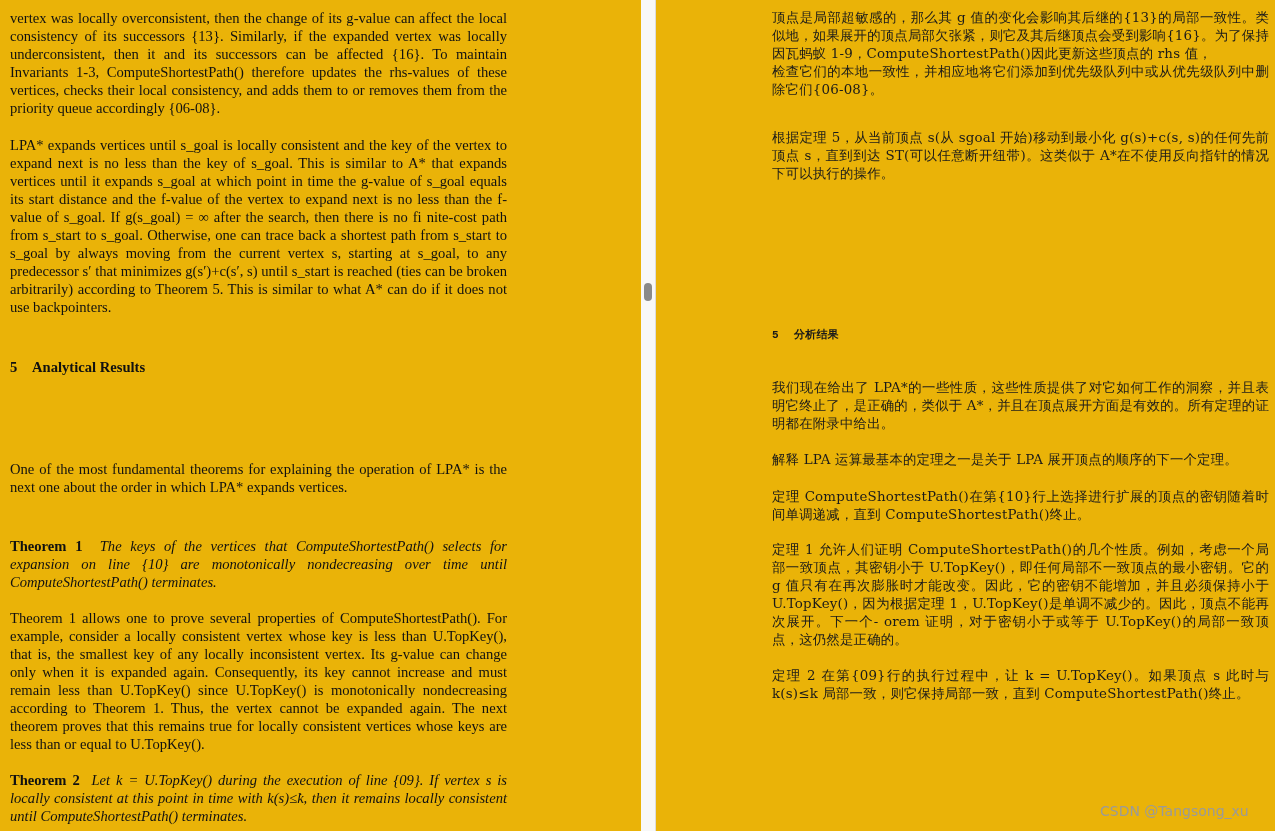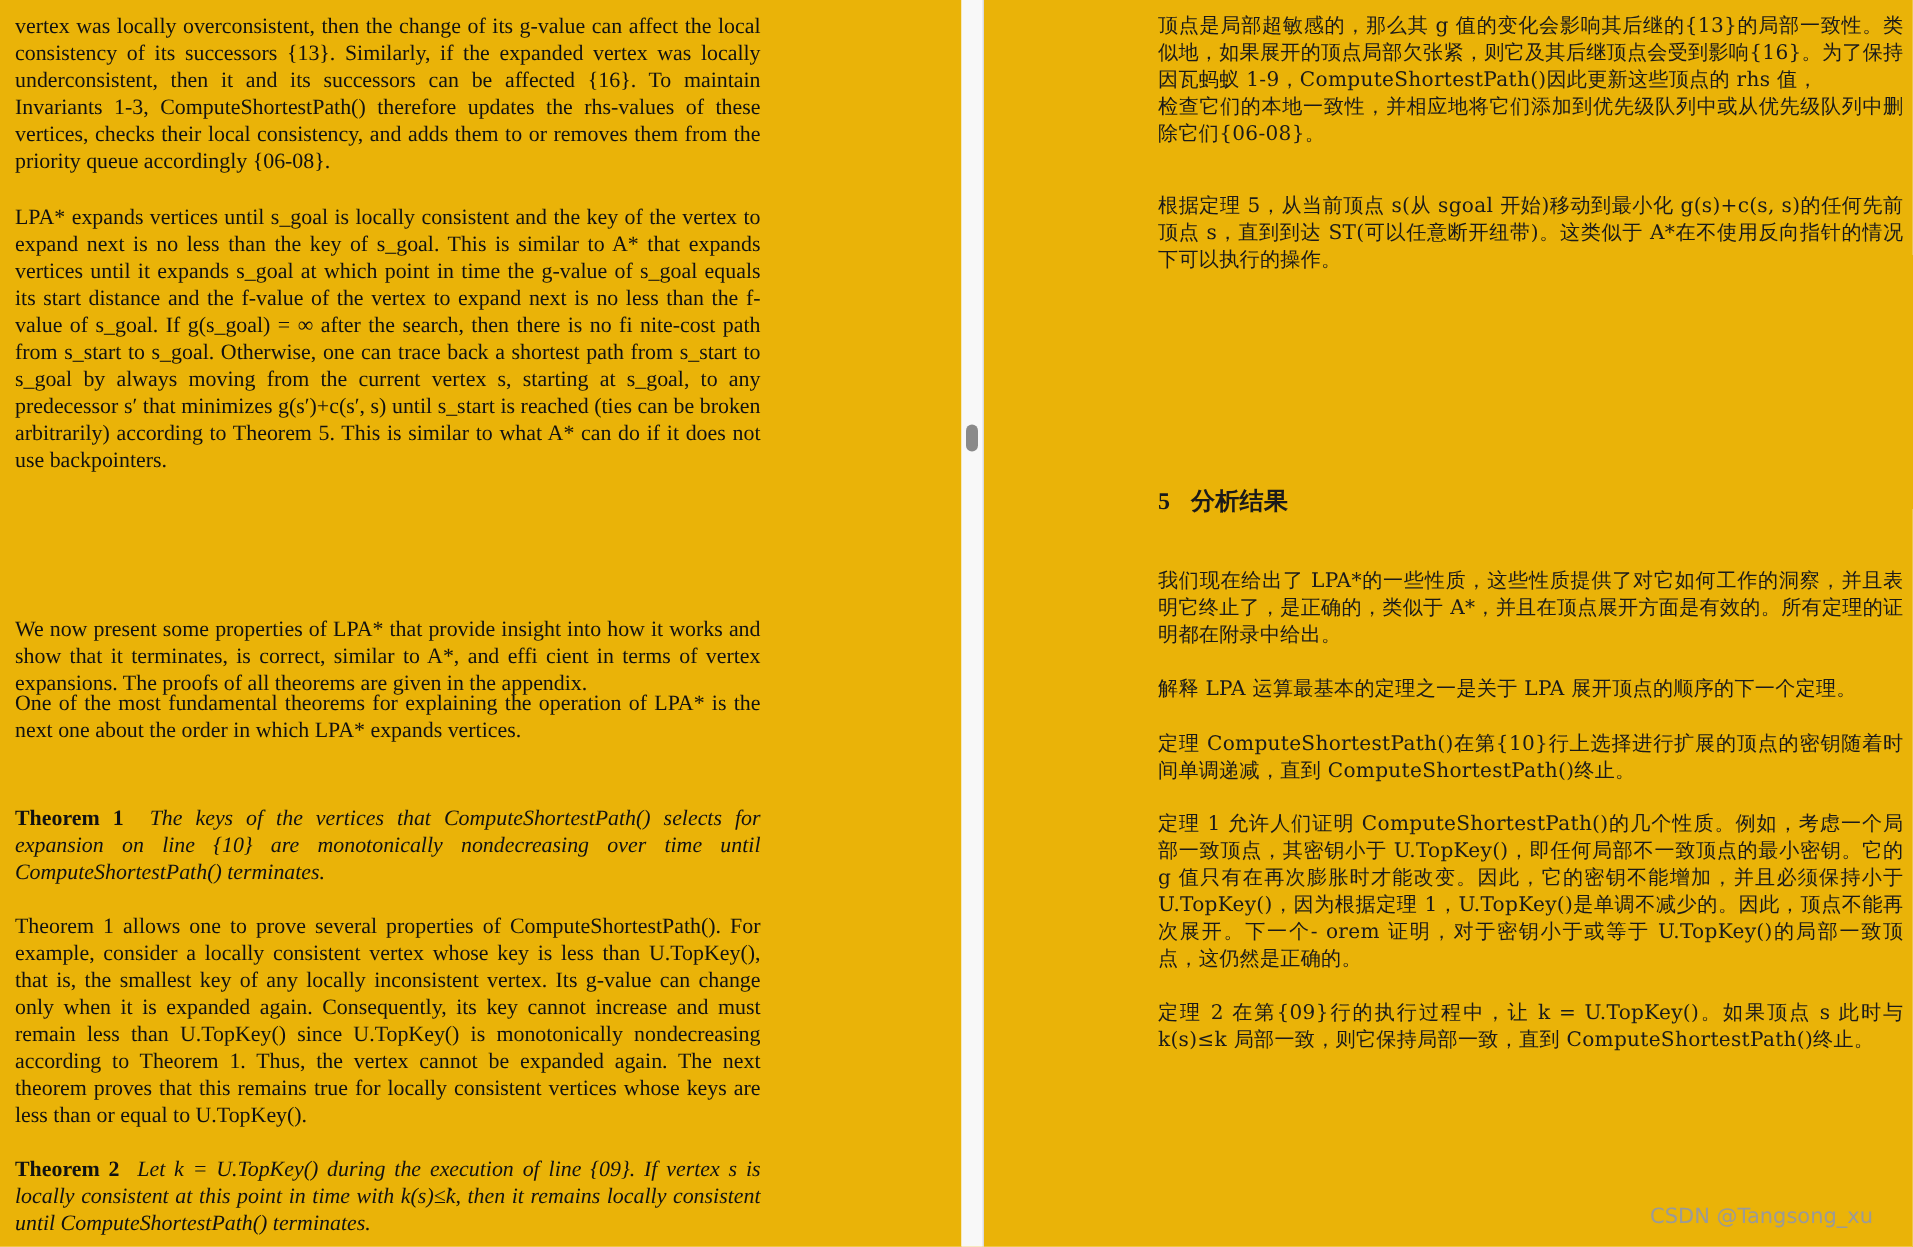--- a/index.html
+++ b/index.html
@@ -16,37 +16,39 @@
 
   .en { position: absolute; left: 10px; width: 497px; font-family: "Liberation Serif", serif; font-size: 14.6px; line-height: 18px; text-align: justify; }
   .en p { margin: 0; }
   .en .h { font-weight: bold; font-size: 14.6px; }
   .en .h .num { display: inline-block; width: 22px; }
   .en .it { font-style: italic; }
   .en .b { font-weight: bold; font-style: normal; }
 
   .zh { position: absolute; left: 772px; width: 497px; font-family: "DejaVu Serif", serif; font-size: 13.4px; line-height: 18px; text-align: justify; color: #1a1a1a; letter-spacing: 0.2px; }
   .zh p { margin: 0; }
-  .zh .h { font-weight: bold; font-family: Liberation Serif, serif; font-size: 16px; }
+  .zh .h { font-weight: bold; font-family: Liberation Mono, monospace; font-size: 11px; }
   .zh .h .num { display: inline-block; width: 22px; }
 
   .watermark { position: absolute; left: 1100px; top: 803px; font-family: "DejaVu Sans", sans-serif; font-size: 14px; color: #9a9a9a; }
 </style>
 </head>
 <body>
 
 <div class="pane pane-left">
   <div class="en" style="top:9px;">
     <p>vertex was locally overconsistent, then the change of its g-value can affect the local consistency of its successors {13}. Similarly, if the expanded vertex was locally underconsistent, then it and its successors can be affected {16}. To maintain Invariants 1-3, ComputeShortestPath() therefore updates the rhs-values of these vertices, checks their local consistency, and adds them to or removes them from the priority queue accordingly {06-08}.</p>
   </div>
   <div class="en" style="top:136px;">
     <p>LPA* expands vertices until s_goal is locally consistent and the key of the vertex to expand next is no less than the key of s_goal. This is similar to A* that expands vertices until it expands s_goal at which point in time the g-value of s_goal equals its start distance and the f-value of the vertex to expand next is no less than the f-value of s_goal. If g(s_goal) = ∞ after the search, then there is no fi nite-cost path from s_start to s_goal. Otherwise, one can trace back a shortest path from s_start to s_goal by always moving from the current vertex s, starting at s_goal, to any predecessor s′ that minimizes g(s′)+c(s′, s) until s_start is reached (ties can be broken arbitrarily) according to Theorem 5. This is similar to what A* can do if it does not use backpointers.</p>
   </div>
-  <div class="en" style="top:411px;">
-    <p>We now present some properties of LPA* that provide insight into how it works and show that it terminates, is correct, similar to A*, and effi cient in terms of vertex expansions. The proofs of all theorems are given in the appendix.</p>
+  <div class="en" style="top:358px;">
+    <p class="h">
+      <span class="num">5</span><span>Analytical Results</span>
+    </p>
   </div>
   <div class="en" style="top:460px;">
     <p>One of the most fundamental theorems for explaining the operation of LPA* is the next one about the order in which LPA* expands vertices.</p>
   </div>
   <div class="en" style="top:537px;">
     <p class="it"><span class="b">Theorem 1</span>&nbsp;&nbsp;<span>The keys of the vertices that ComputeShortestPath() selects for expansion on line {10} are monotonically nondecreasing over time until ComputeShortestPath() terminates.</span></p>
   </div>
   <div class="en" style="top:609px;">
     <p>Theorem 1 allows one to prove several properties of ComputeShortestPath(). For example, consider a locally consistent vertex whose key is less than U.TopKey(), that is, the smallest key of any locally inconsistent vertex. Its g-value can change only when it is expanded again. Consequently, its key cannot increase and must remain less than U.TopKey() since U.TopKey() is monotonically nondecreasing according to Theorem 1. Thus, the vertex cannot be expanded again. The next theorem proves that this remains true for locally consistent vertices whose keys are less than or equal to U.TopKey().</p>
   </div>

